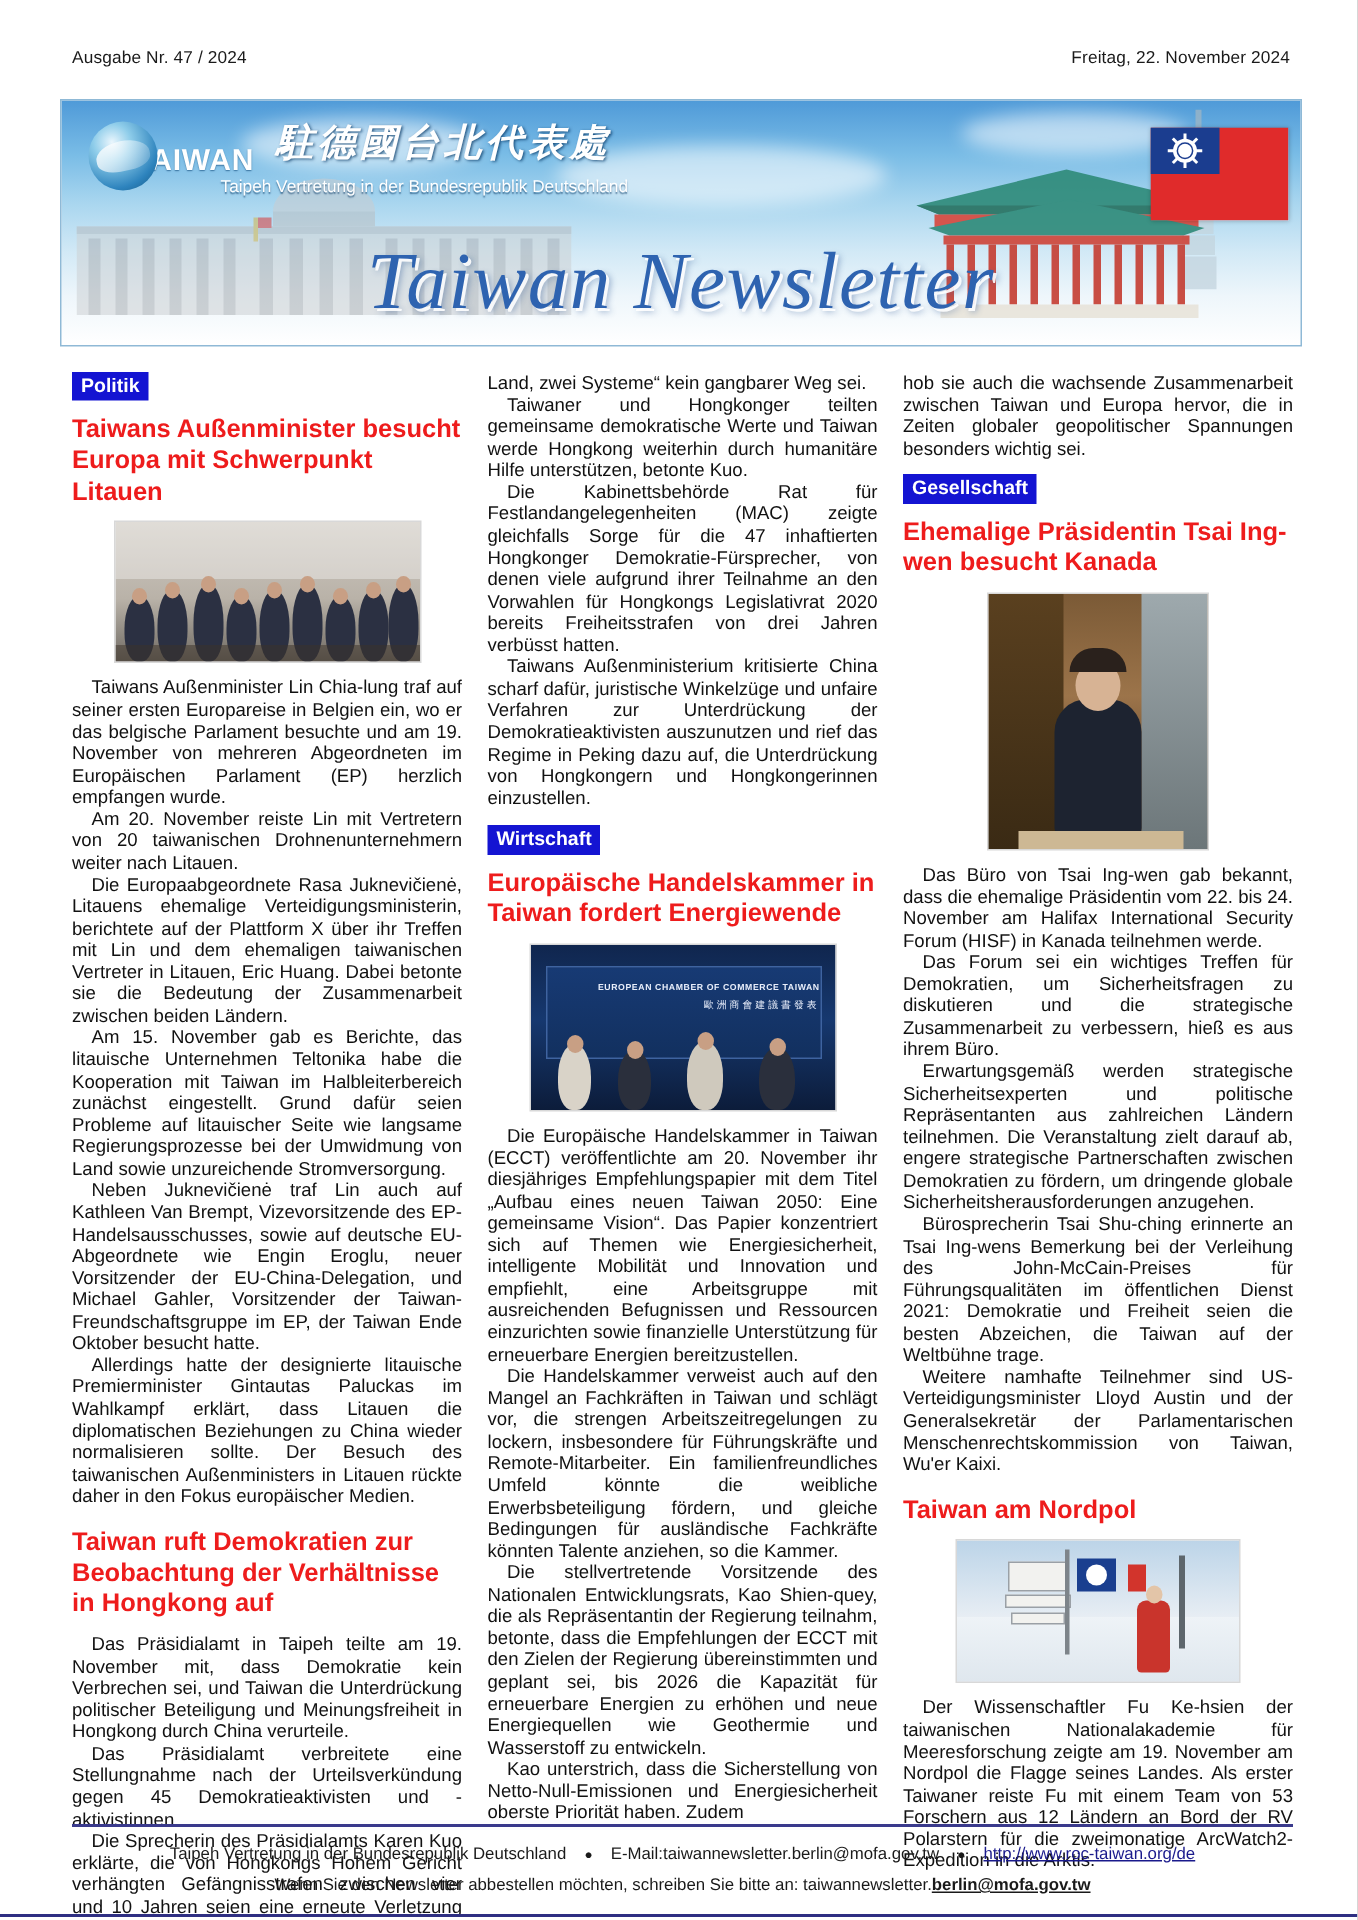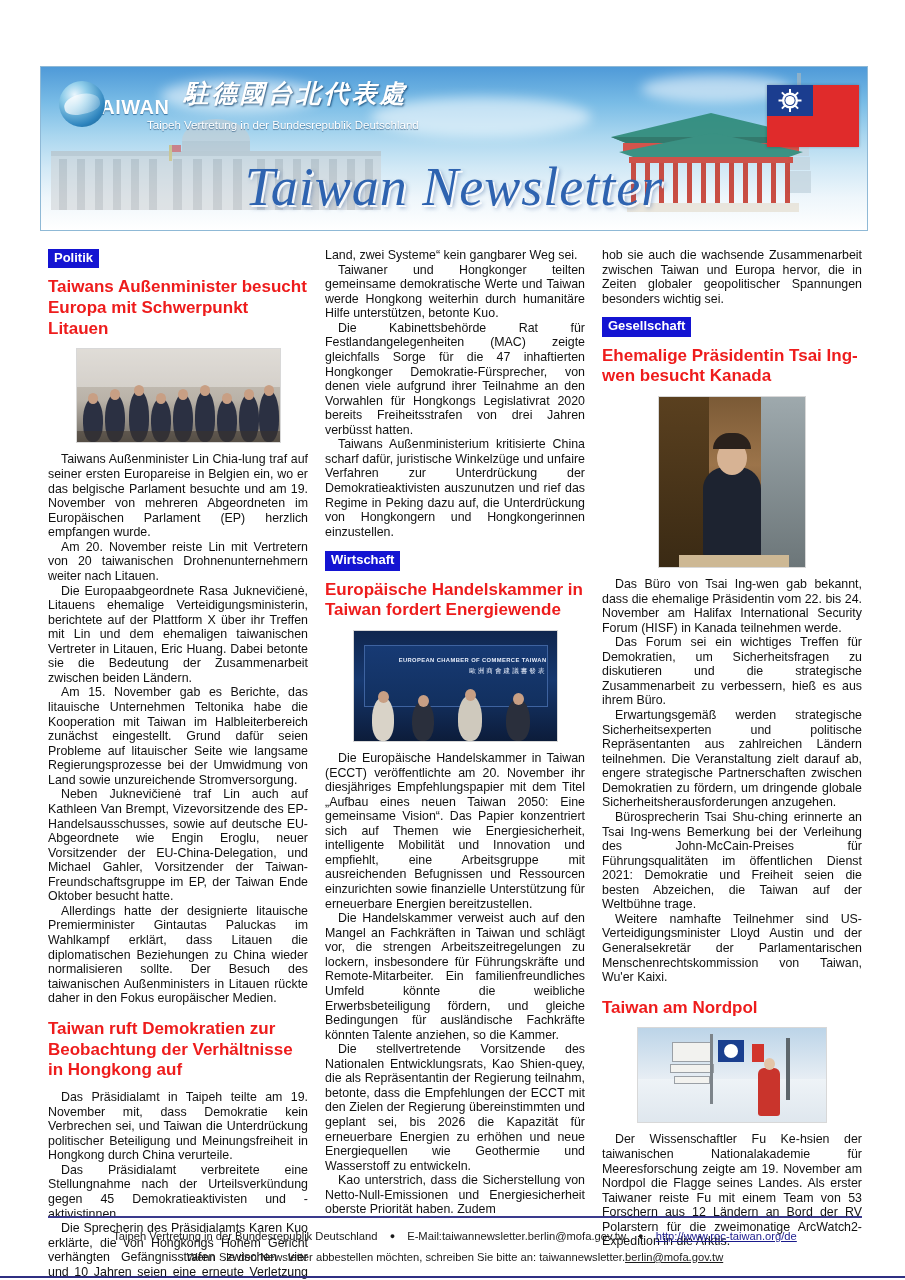--- a/index.html
+++ b/index.html
@@ -118,21 +118,21 @@
     color: #ffffff;
     letter-spacing: .5px;
     text-shadow: 0 1px 1px rgba(0,60,110,.6);
     line-height: 1;
     display: inline-block;
     vertical-align: top;
     margin-top: 14px;
   }
   .logo-cn {
     display: inline-block;
-    font-family: Liberation Mono, monospace;
+    font-family: Liberation Serif, serif;
     font-weight: bold;
     font-style: italic;
     font-size: 25px;
     color: #ffffff;
     letter-spacing: 3px;
     text-shadow: 1px 1px 2px rgba(0,50,95,.75);
     margin-left: 10px;
     line-height: 1.05;
   }
   .logo-sub {
@@ -279,35 +279,39 @@
     width: 814px;
     text-align: center;
     font-size: 11.2px;
     color: #1a1a1a;
     line-height: 1.55;
   }
   .footer .row1 span { vertical-align: middle; }
   .bullet { margin: 0 9px; font-size: 9px; }
   .flink { color: #1a1a8c; text-decoration: underline; }
   .footer .row2 { margin-top: 3px; }
-  .mailu { text-decoration: underline; }
+  .mailu { text-decoration: underline; font-weight: bold; }
 
   .bottom-rule {
     position: absolute;
     left: 0; right: 0;
     top: 1276px;
     height: 2px;
     background: #2f2f82;
   }
 </style>
 </head>
 <body>
 
 <div class="page">
 
+  <div class="topbar">
+    <div>Ausgabe Nr. 47 / 2024</div>
+    <div>Freitag, 22. November 2024</div>
+  </div>
 
   <div class="masthead">
     <div class="cloud" style="left:120px;top:12px;width:160px;height:34px;"></div>
     <div class="cloud" style="left:330px;top:30px;width:220px;height:40px;"></div>
     <div class="cloud" style="left:600px;top:8px;width:150px;height:28px;"></div>
 
     <svg class="taipei101" viewBox="0 0 26 120">
       <rect x="11" y="0" width="4" height="26" fill="#9fb6c4"></rect>
       <rect x="7" y="26" width="12" height="16" fill="#b9cbd6"></rect>
       <g fill="#c3d4de">

